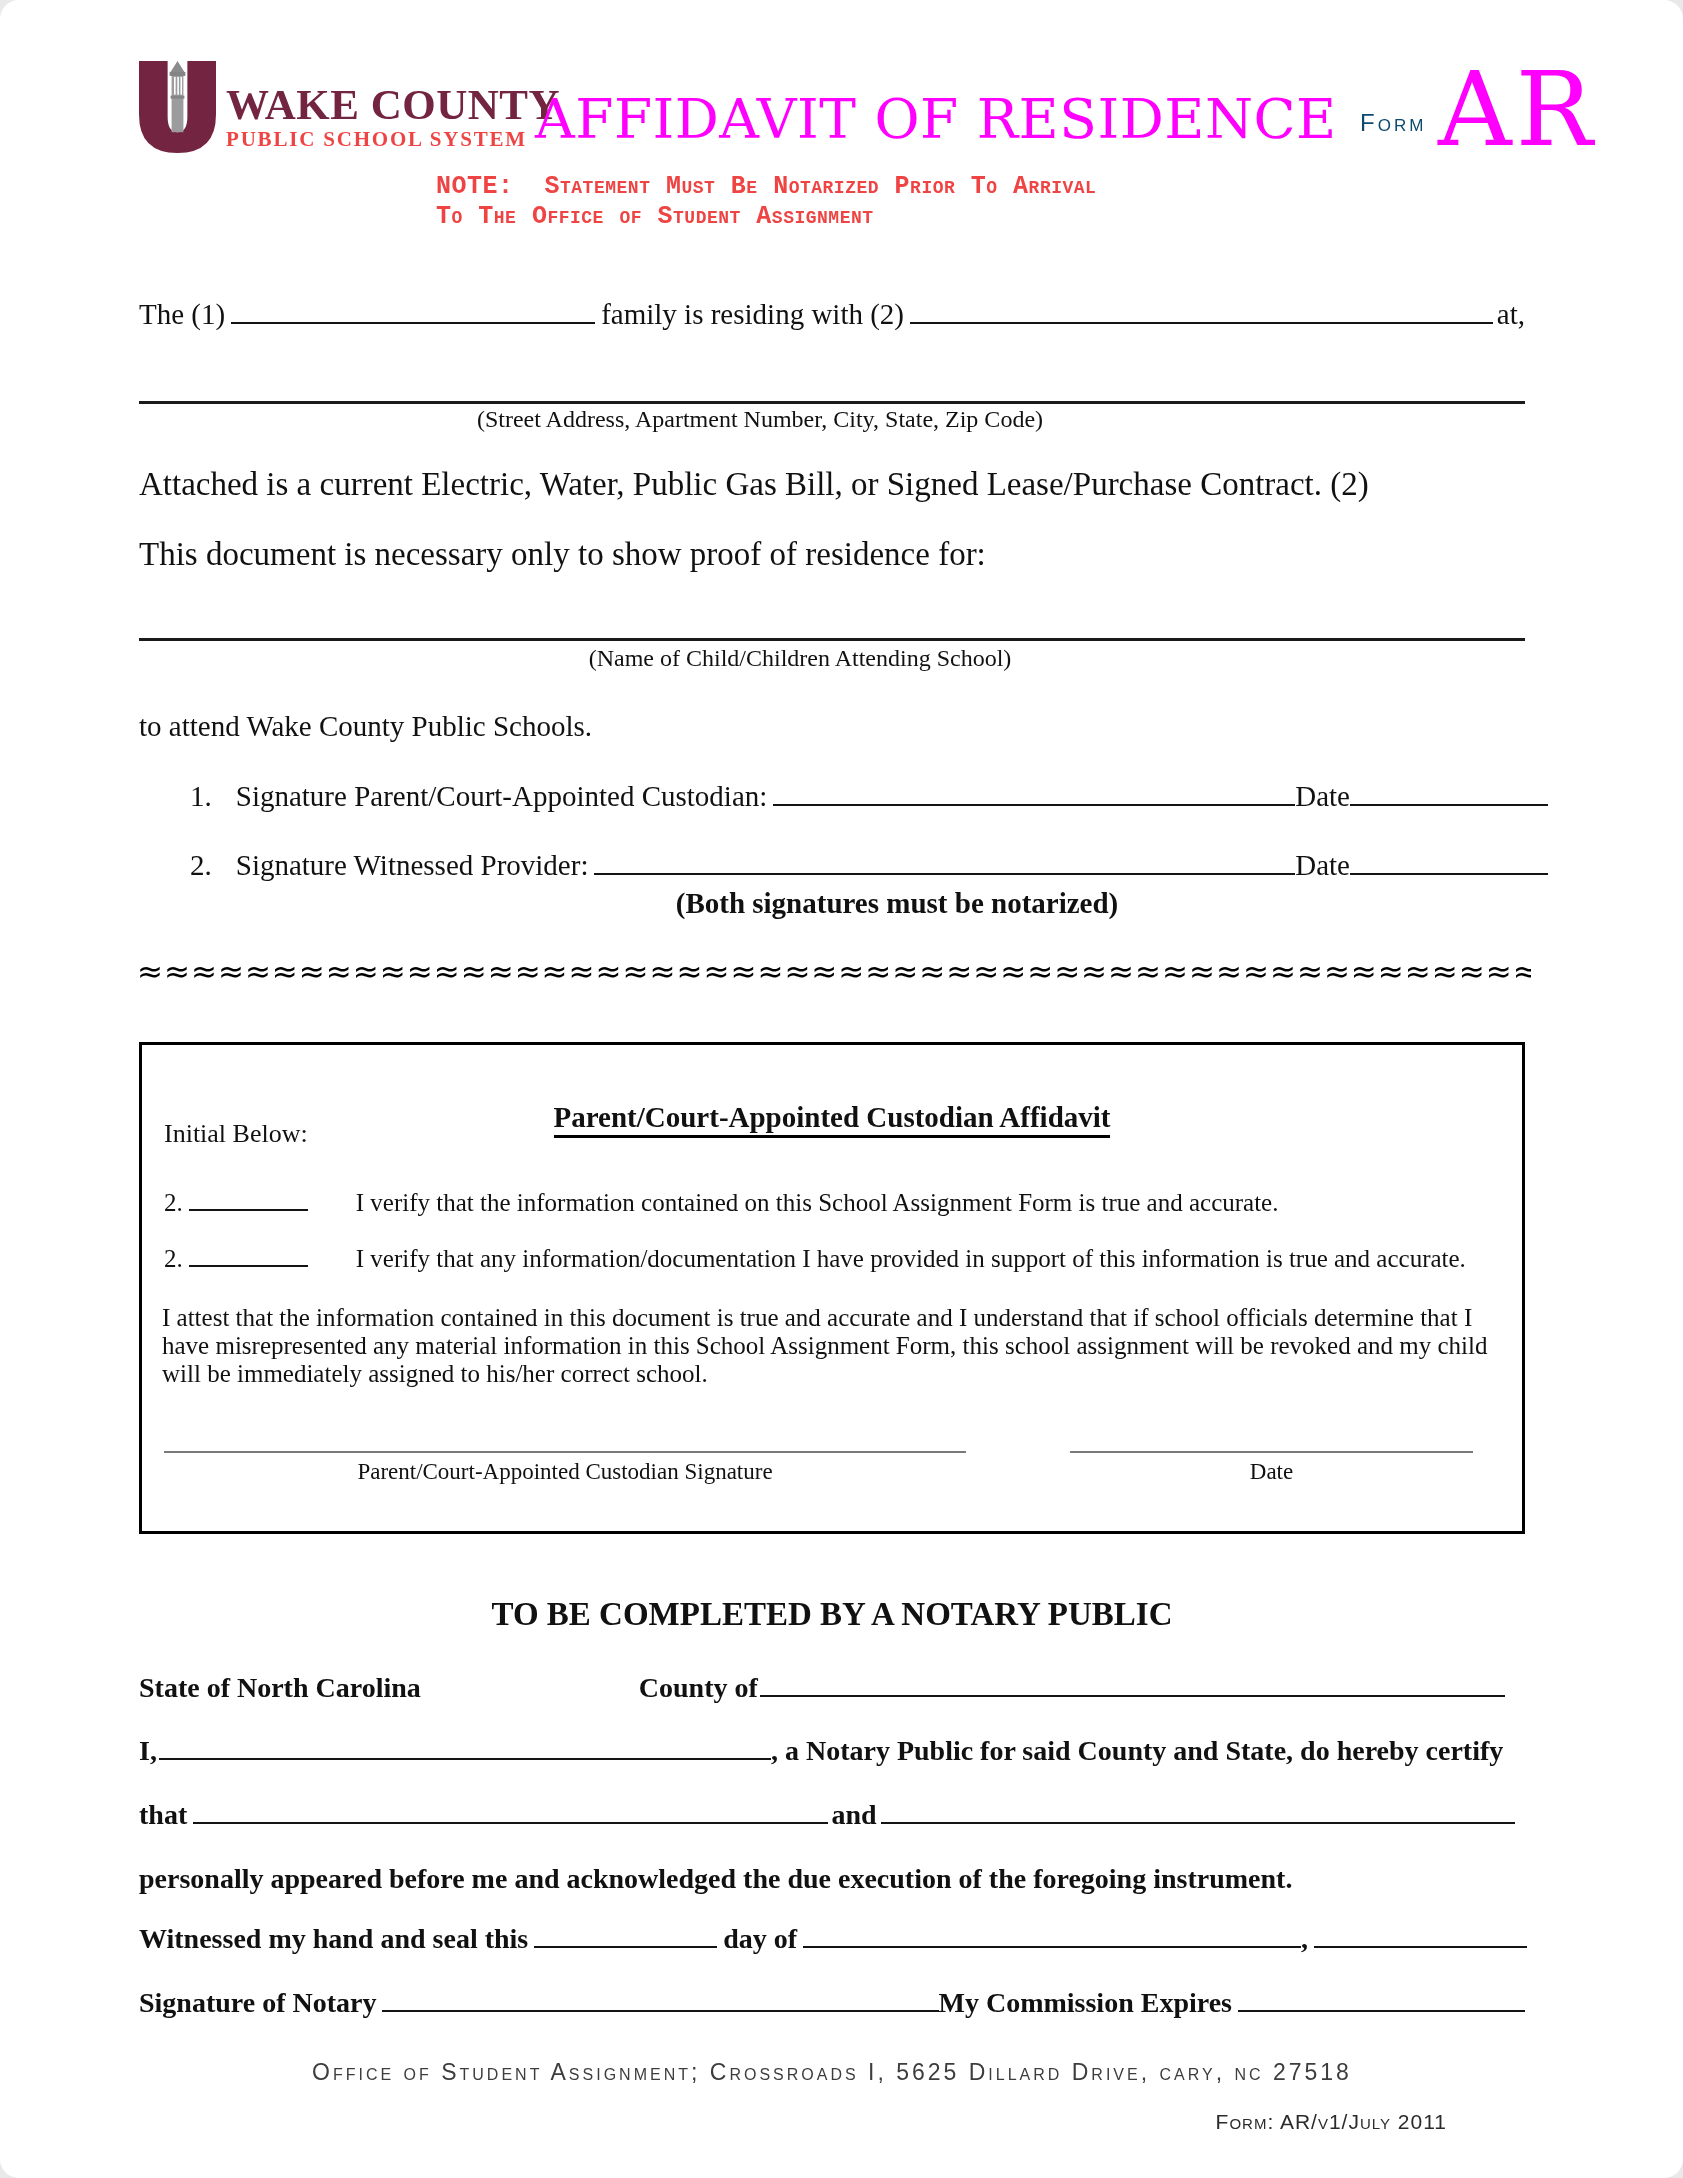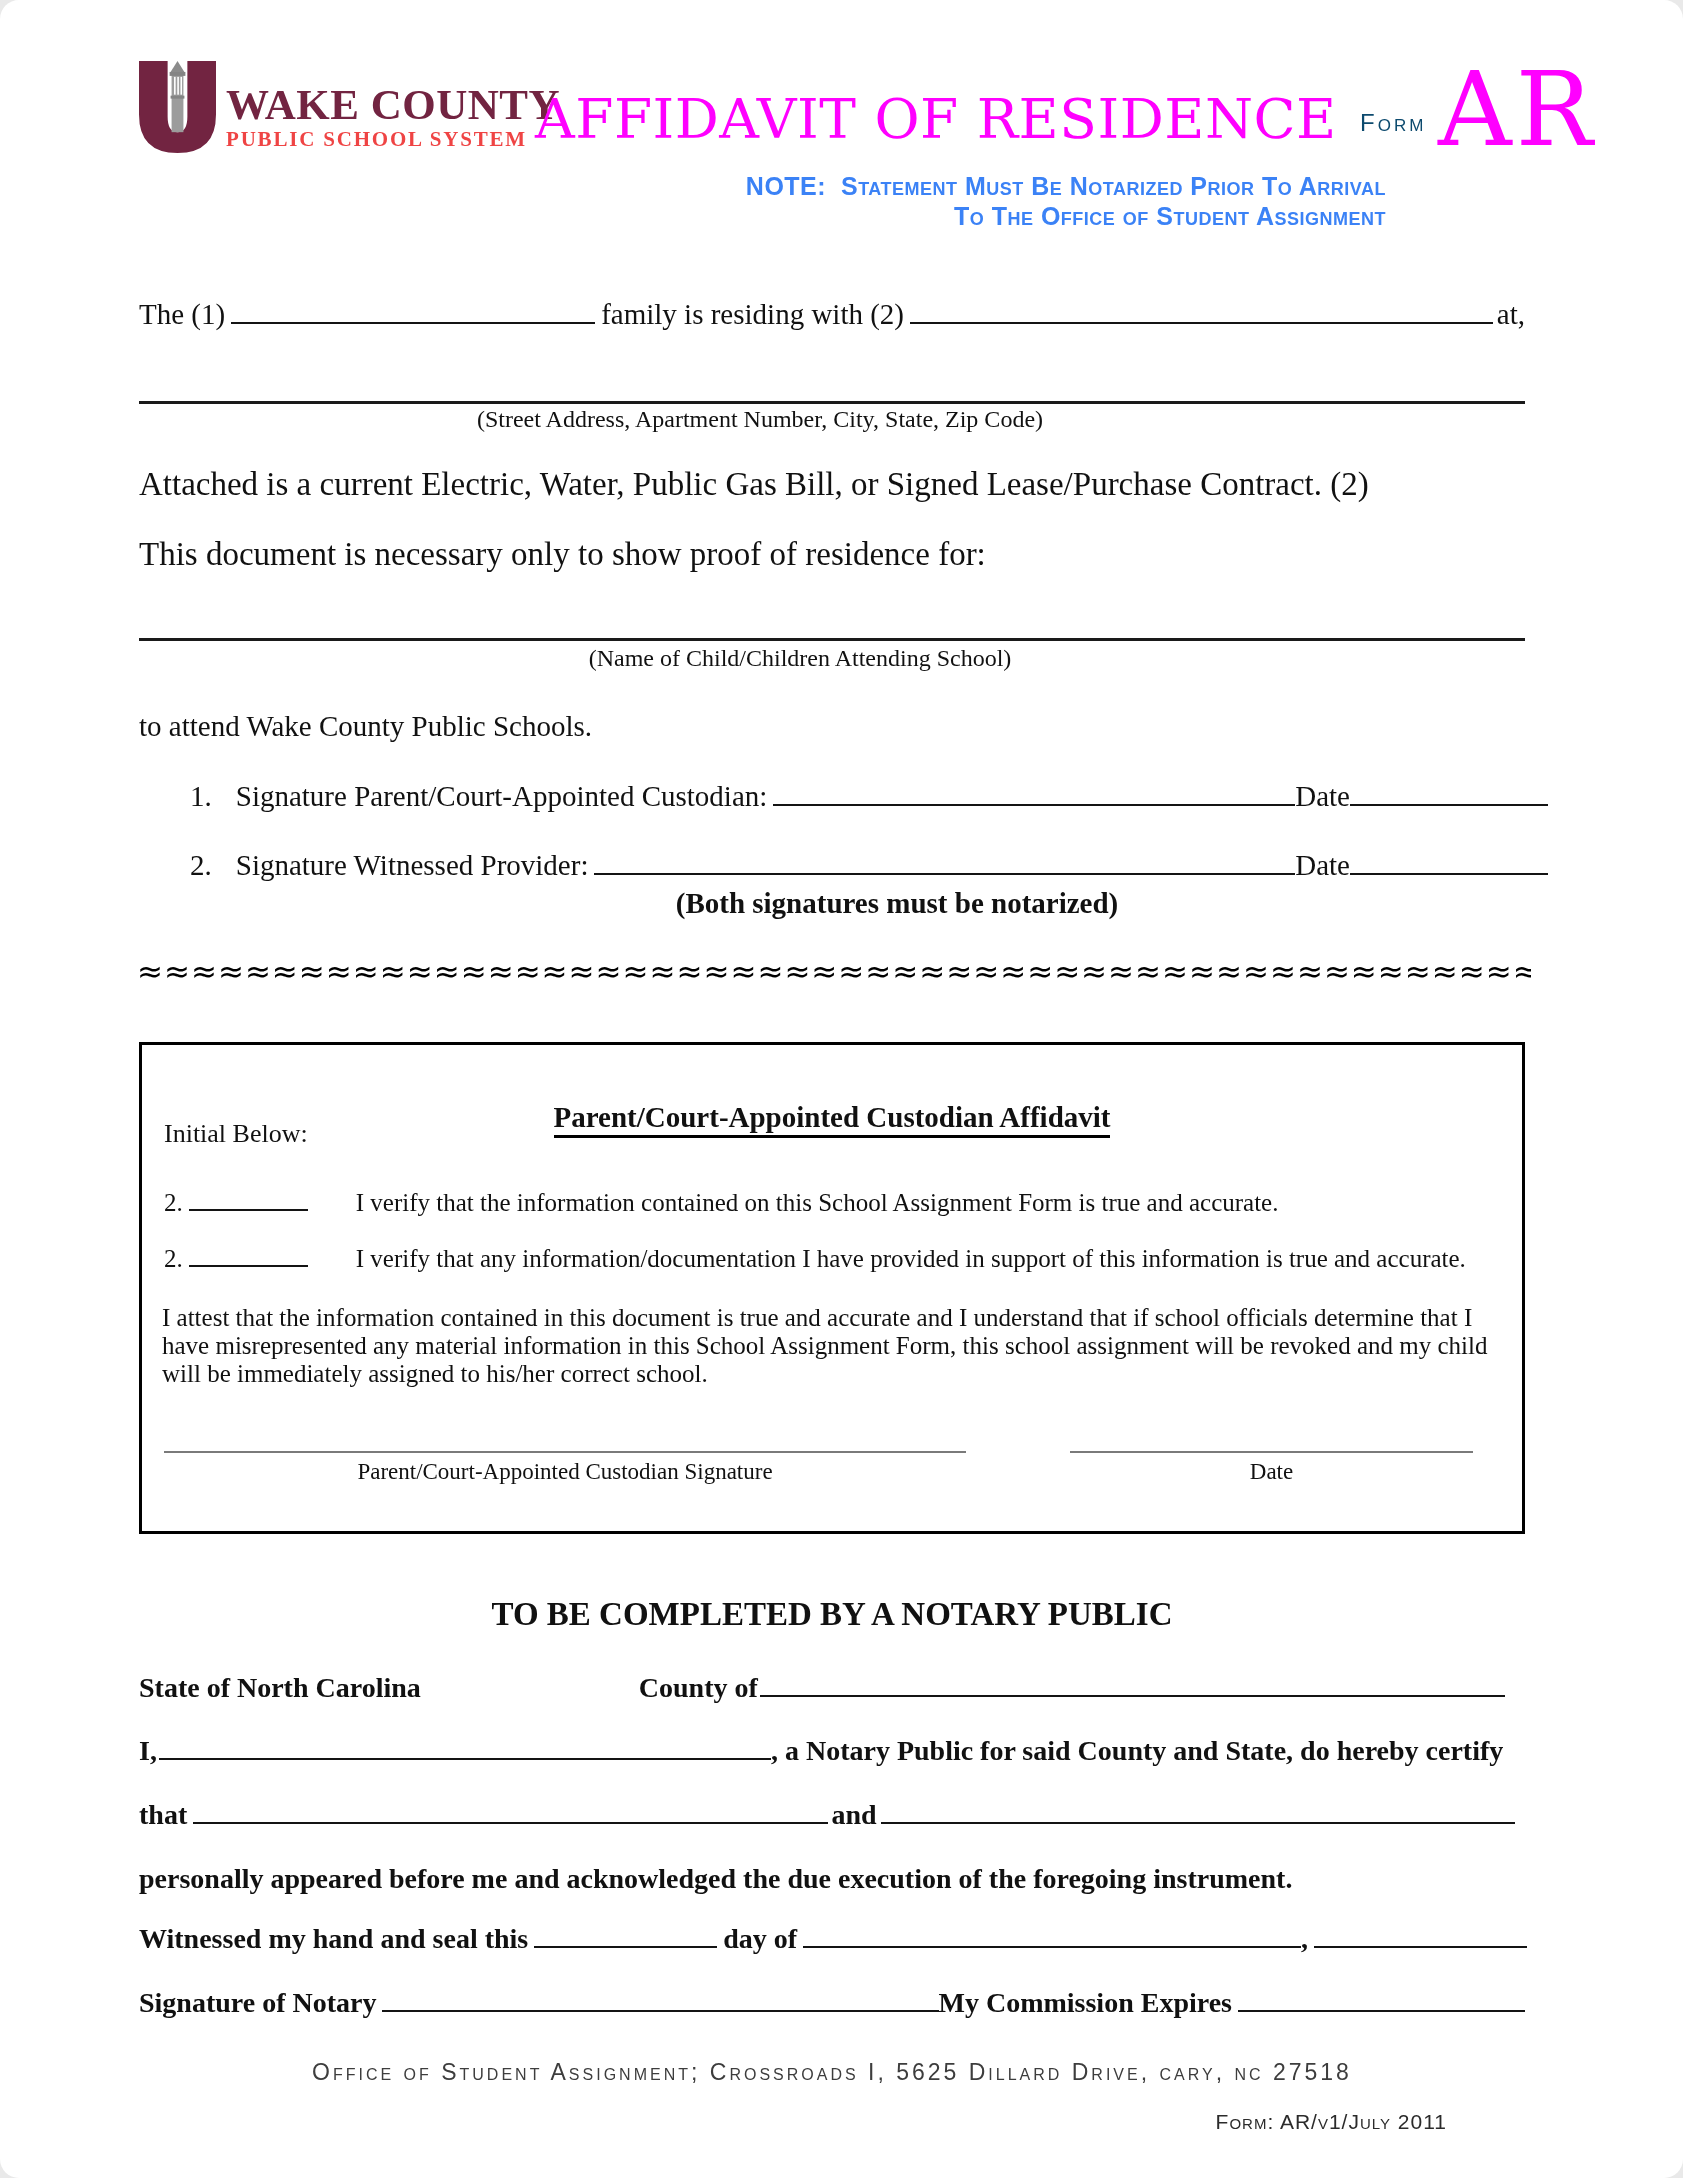--- a/index.html
+++ b/index.html
@@ -19,21 +19,21 @@
   .center{position:absolute;left:139px;width:1386px;text-align:center;}
 
   
   .logo{position:absolute;left:139px;top:61px;display:flex;align-items:flex-start;}
   .logo-text{margin-left:10px;padding-top:22px;}
   .logo-l1{font-family:"Liberation Serif",serif;font-weight:bold;font-size:43px;line-height:1;color:#722441;letter-spacing:0.5px;}
   .logo-l2{font-family:"Liberation Serif",serif;font-size:21px;line-height:1;color:#ef4444;letter-spacing:1.8px;margin-top:3px;font-weight:bold;}
   .doc-title{position:absolute;left:535px;top:92px;font-family:"DejaVu Serif",serif;font-size:55px;line-height:1;color:#ff00ff;letter-spacing:0.5px;white-space:nowrap;}
   .form-label{position:absolute;left:1360px;top:111px;font-family:"Liberation Sans",sans-serif;font-variant:small-caps;font-size:24px;line-height:1;color:#0c4a6e;letter-spacing:3px;}
   .form-code{position:absolute;left:1438px;top:59px;font-family:"DejaVu Serif",serif;font-size:102px;line-height:1;color:#ff00ff;letter-spacing:4px;}
-  .note{position:absolute;left:436px;width:950px;text-align:right;font-family:Liberation Sans, sans-serif;font-variant:small-caps;font-weight:bold;font-size:25px;line-height:1;color:#3b82f6;letter-spacing:0.5px;white-space:pre;}
+  .note{position:absolute;left:436px;width:950px;text-align:left;font-family:Liberation Mono, monospace;font-variant:small-caps;font-weight:bold;font-size:25px;line-height:1;color:#ef4444;letter-spacing:0.5px;white-space:pre;}
 
   
   .wave{position:absolute;left:137px;top:956px;width:1394px;overflow:hidden;white-space:nowrap;font-family:"DejaVu Sans",sans-serif;font-size:31px;line-height:1;letter-spacing:1px;color:#000;}
 
   
   .bx{position:absolute;left:139px;top:1042px;width:1386px;height:492px;border:3px solid #000;box-sizing:border-box;}
   .bx-title-wrap{position:absolute;left:0;top:8px;width:100%;text-align:center;font-size:29px;margin-top:48px;}
   .bx-title{font-weight:bold;border-bottom:3px solid #000;padding-bottom:2px;}
   .bx-initial{position:absolute;left:22px;top:74px;font-size:26px;}
   .bx-row{position:absolute;left:22px;right:45px;display:flex;align-items:baseline;font-size:25px;}

